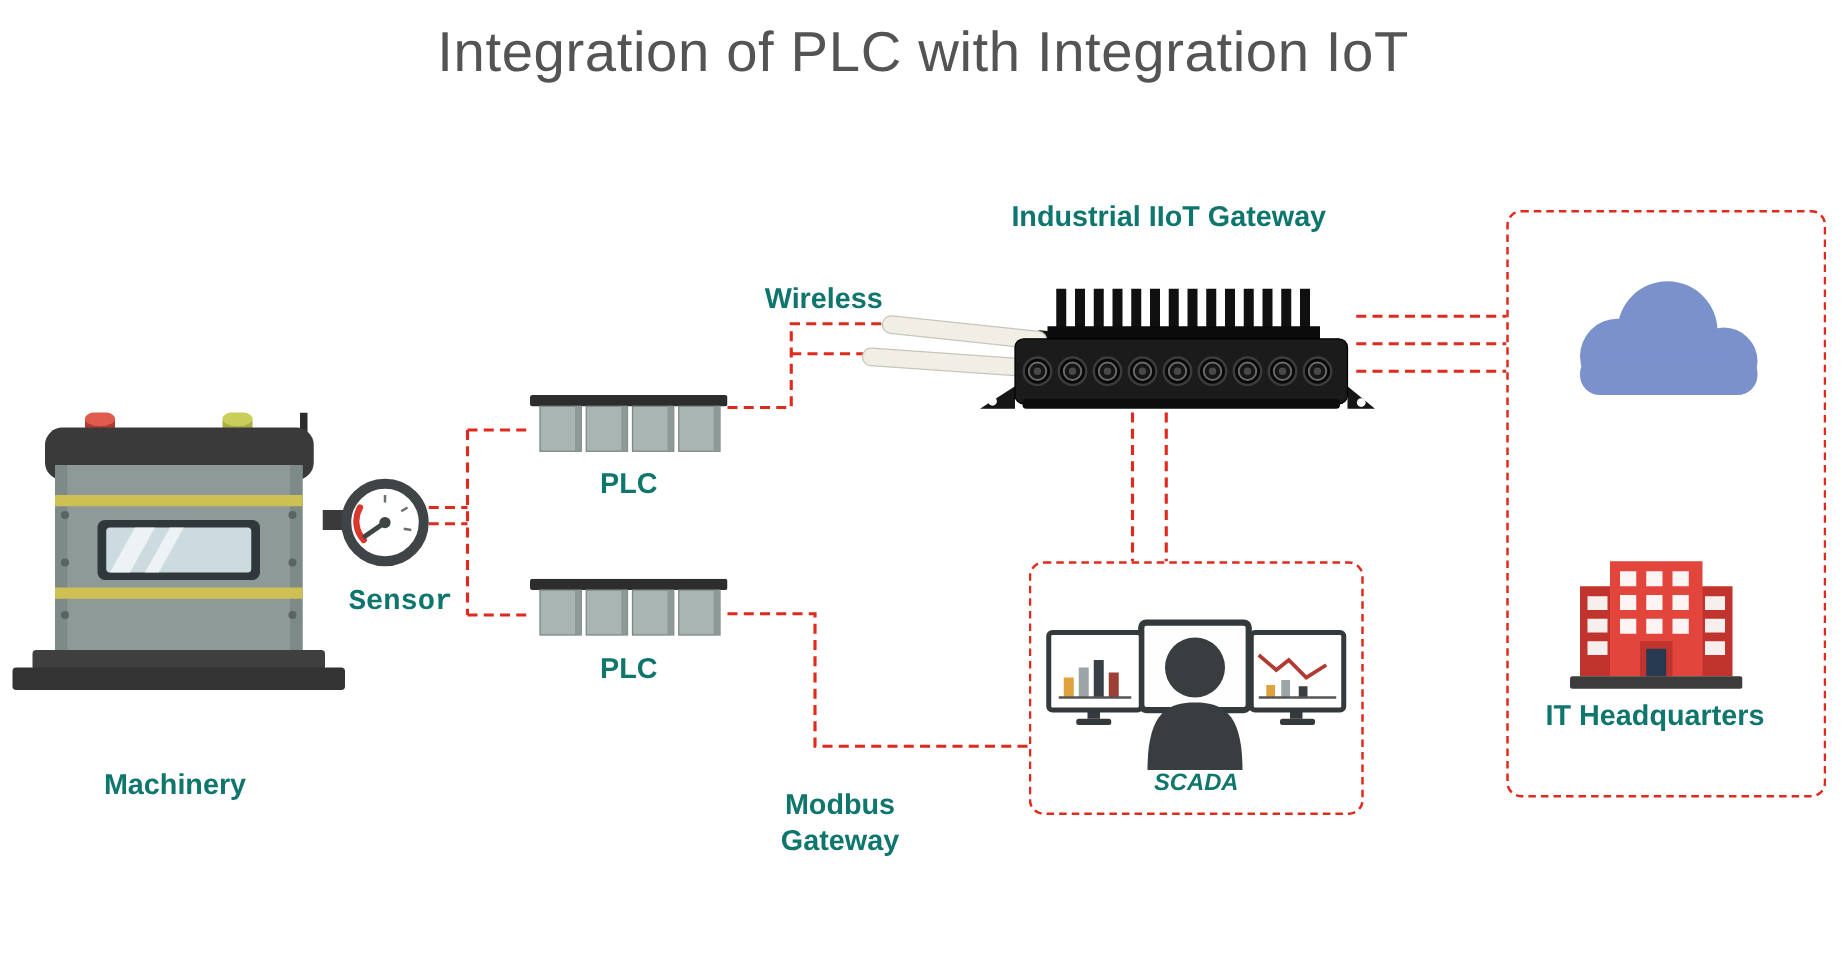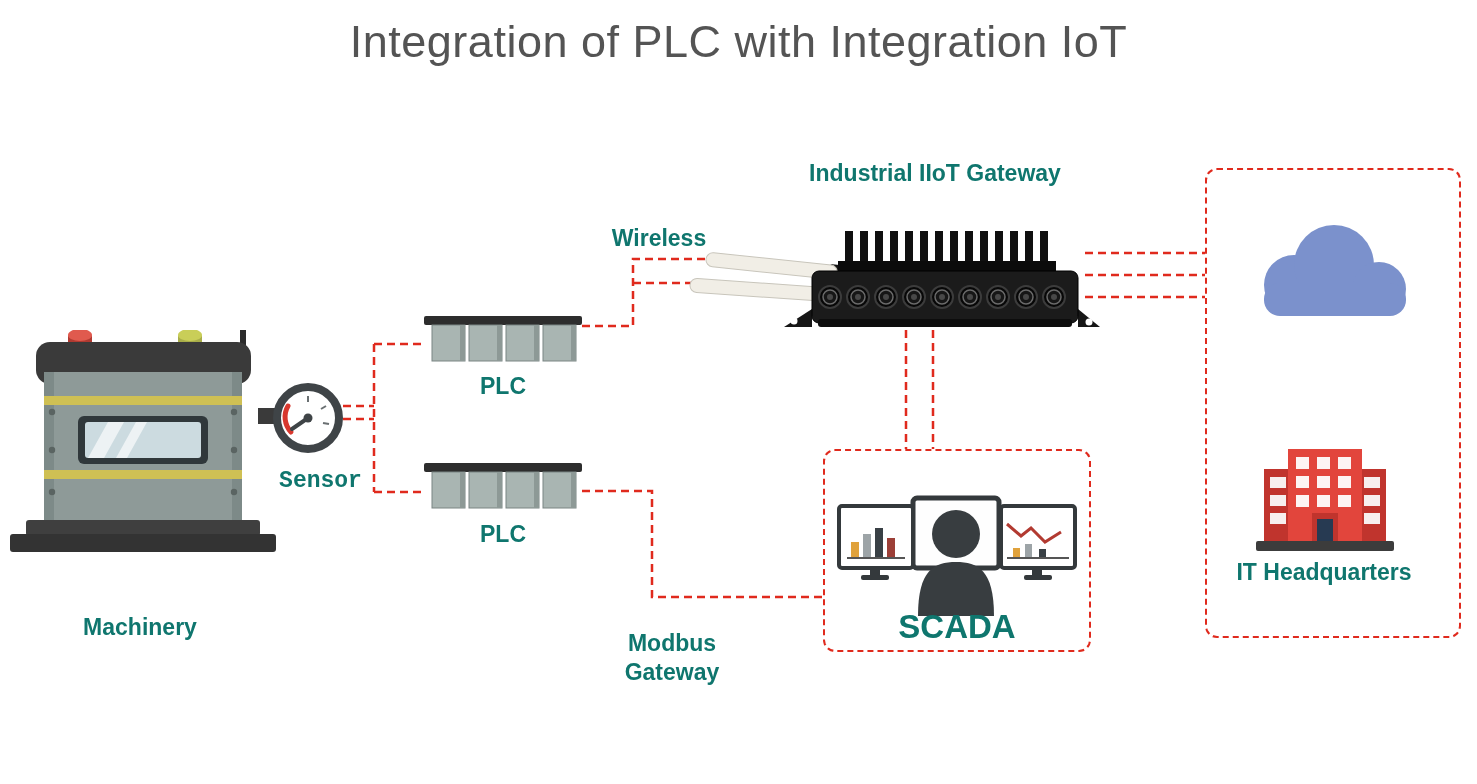--- a/index.html
+++ b/index.html
@@ -9,21 +9,21 @@
   .abs { position:absolute; }
   .title {
     position:absolute; left:0; top:16px; width:1477px;
     text-align:center; font-size:45px; color:#545454; font-weight:400;
     letter-spacing:0.5px;
   }
   .label {
     position:absolute; font-weight:700; color:#0f766e; font-size:23px;
     text-align:center; line-height:29px;
   }
-  .label.big { font-size:33px; }
+  .label.big { font-size:19px;font-style:italic; }
   .dashed-box {
     position:absolute; border:2.5px dashed #e02a1d; border-radius:12px;
     background:transparent;
   }
   svg { display:block; }
   .lines { position:absolute; left:0; top:0; }
 </style>
 </head>
 <body>
 

